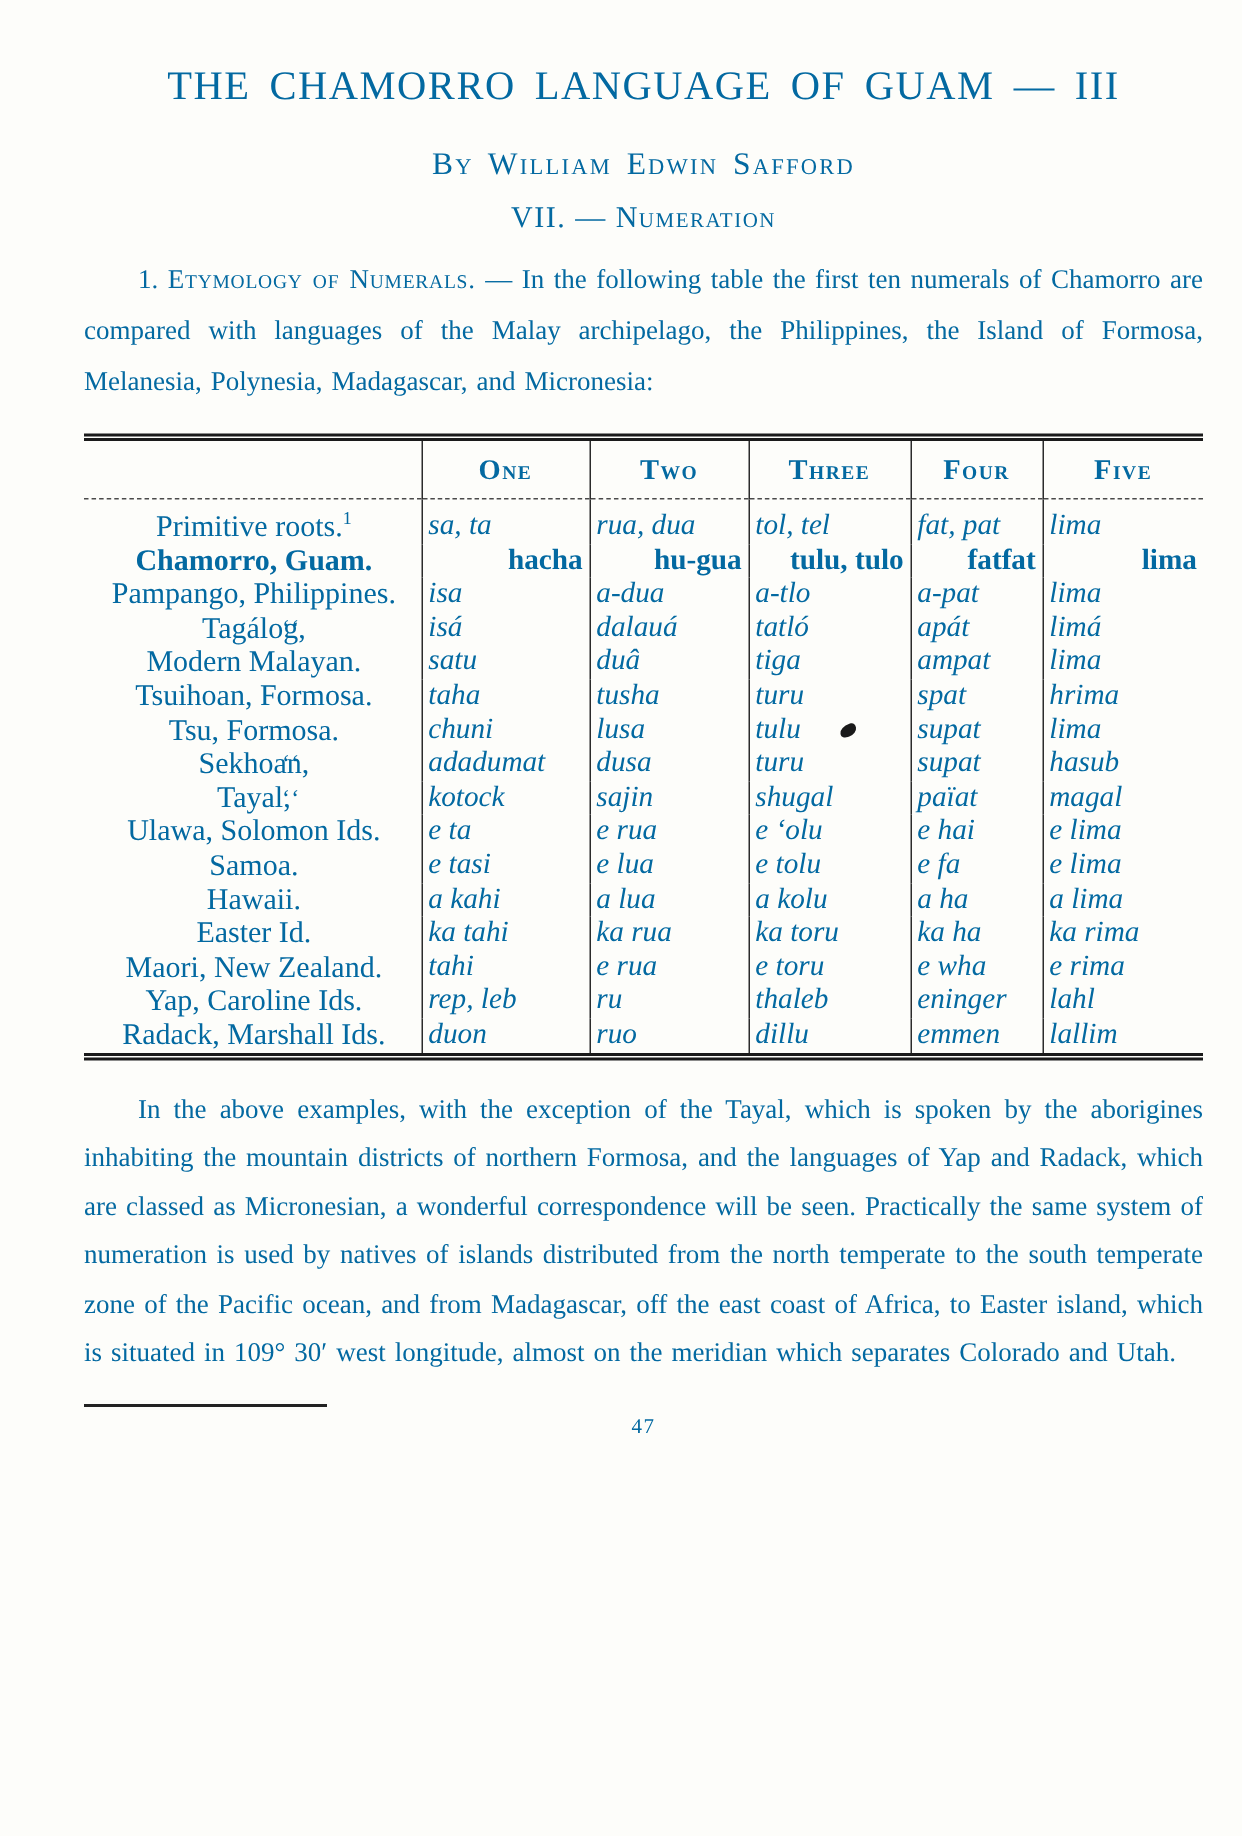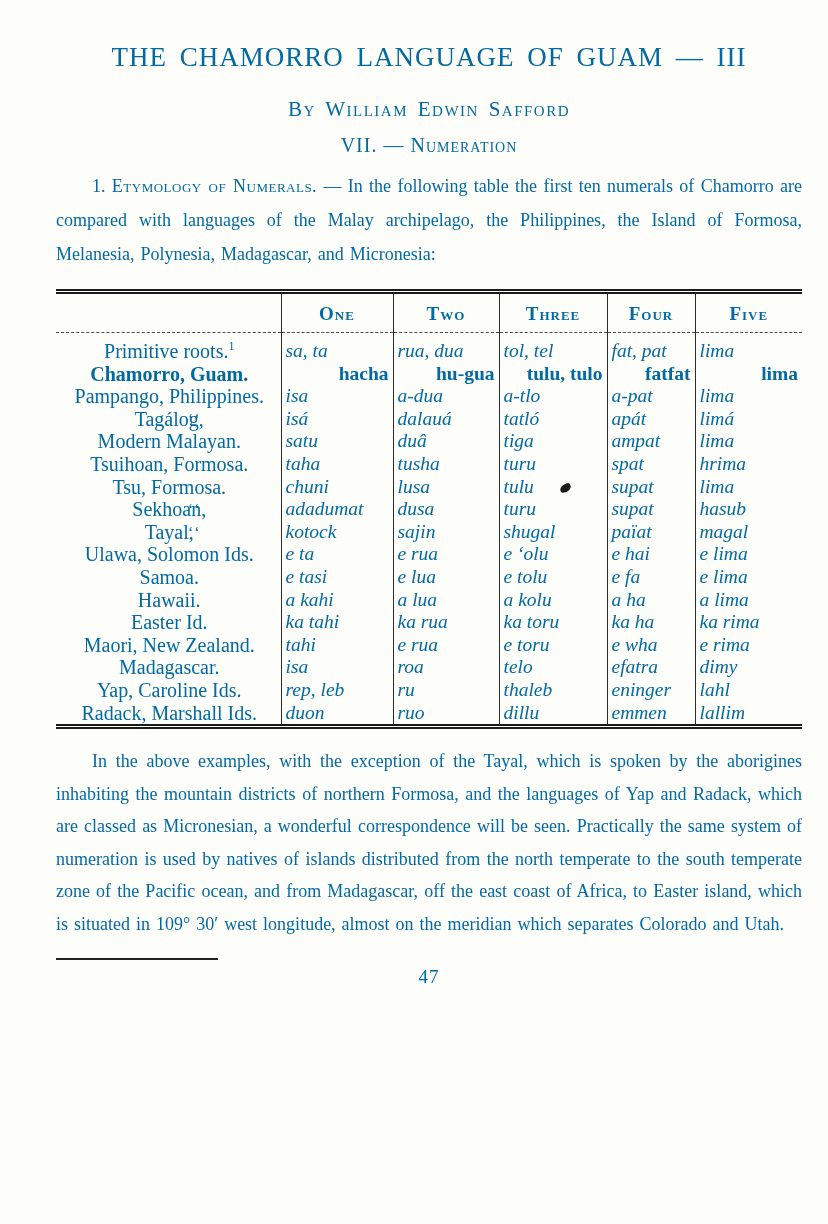--- a/index.html
+++ b/index.html
@@ -60,21 +60,21 @@
     margin-left:26px;vertical-align:middle;
     border-radius:70% 30% 55% 45%/60% 50% 60% 40%;
     transform:rotate(-18deg) skewX(-8deg);
   }
 
   .fnrule{width:162px;height:0;border-top:2px solid #222;margin:12px 0 6px 0;}
   .footnote{
     font-size:18.5px;line-height:27px;text-align:justify;
     text-indent:22px;margin:0;word-spacing:1px;
   }
-  .pageno{text-align:center;font-size:19px;letter-spacing:1px;margin-top:2px;}
+  .pageno{text-align:center;font-size:14px;letter-spacing:1px;margin-top:2px;}
 </style>
 </head>
 <body>
 
 <div class="page">
   <div class="inner">
 
     <h1 class="title">THE CHAMORRO LANGUAGE OF GUAM — III</h1>
 
     <div class="byline">By William Edwin Safford</div>
@@ -210,28 +210,20 @@
           </tr>
           <tr>
             <td class="lang"><span>Maori, New Zealand.</span></td>
             <td class="val vline">tahi</td>
             <td class="val vline">e rua</td>
             <td class="val vline">e toru</td>
             <td class="val vline">e wha</td>
             <td class="val vline">e rima</td>
           </tr>
           <tr>
-            <td class="lang"><span>Madagascar.</span></td>
-            <td class="val vline">isa</td>
-            <td class="val vline">roa</td>
-            <td class="val vline">telo</td>
-            <td class="val vline">efatra</td>
-            <td class="val vline">dimy</td>
-          </tr>
-          <tr>
             <td class="lang"><span>Yap, Caroline Ids.</span></td>
             <td class="val vline">rep, leb</td>
             <td class="val vline">ru</td>
             <td class="val vline">thaleb</td>
             <td class="val vline">eninger</td>
             <td class="val vline">lahl</td>
           </tr>
           <tr>
             <td class="lang"><span>Radack, Marshall Ids.</span></td>
             <td class="val vline">duon</td>

